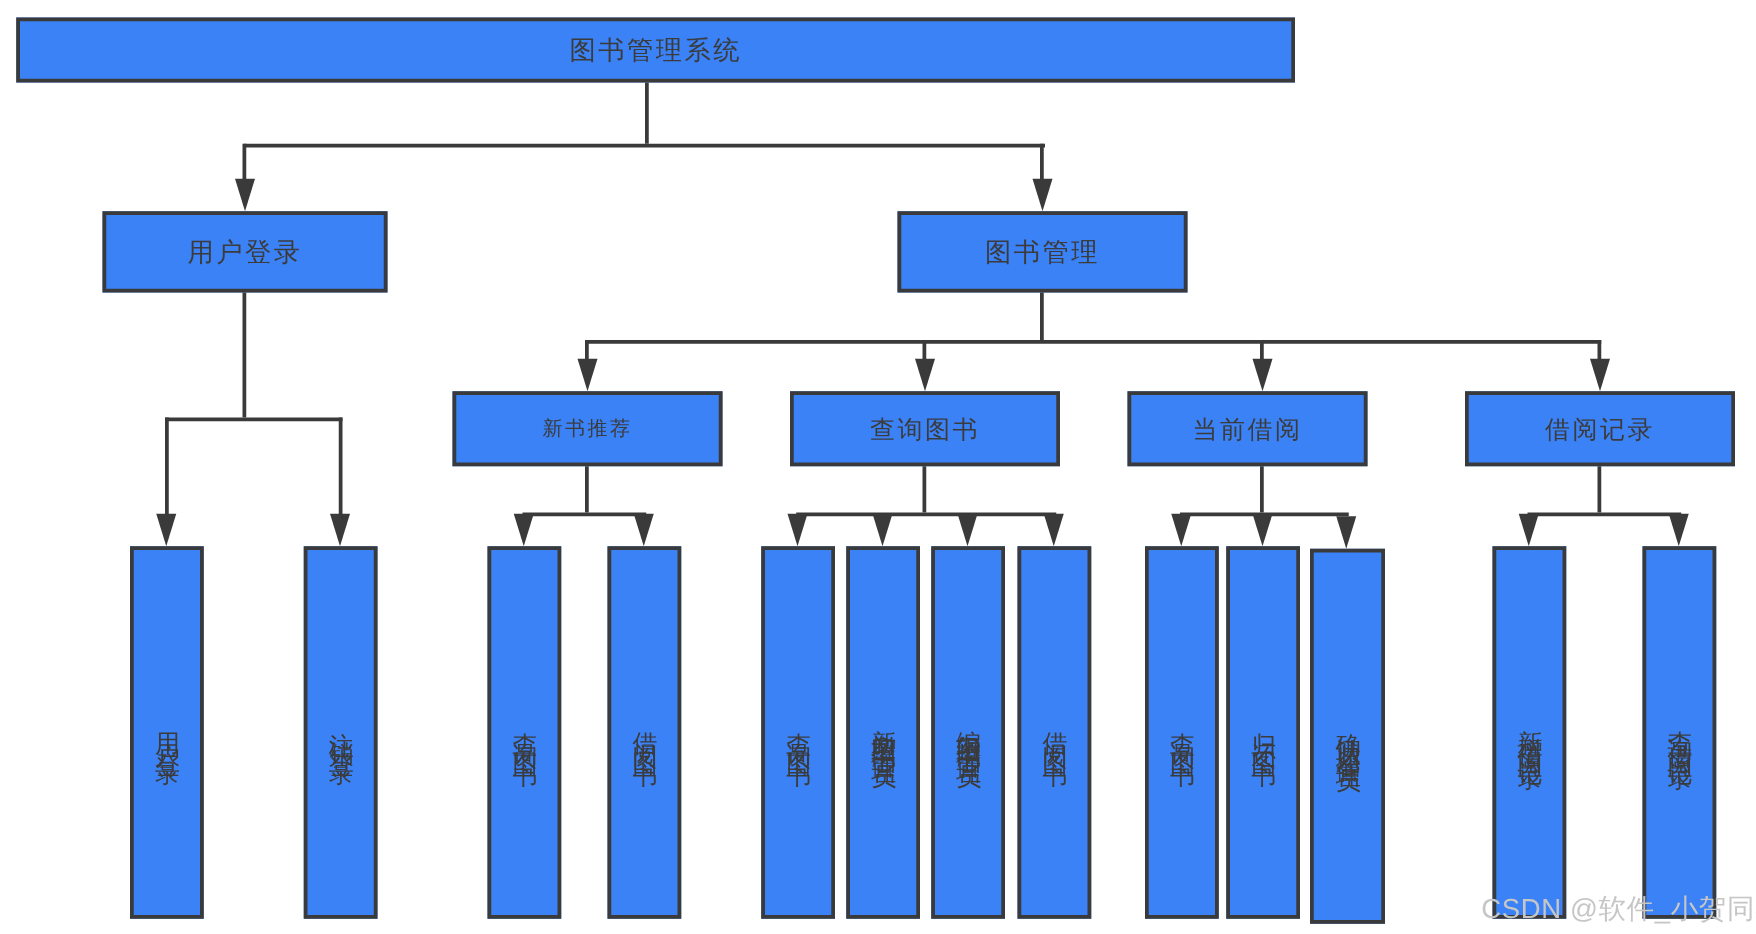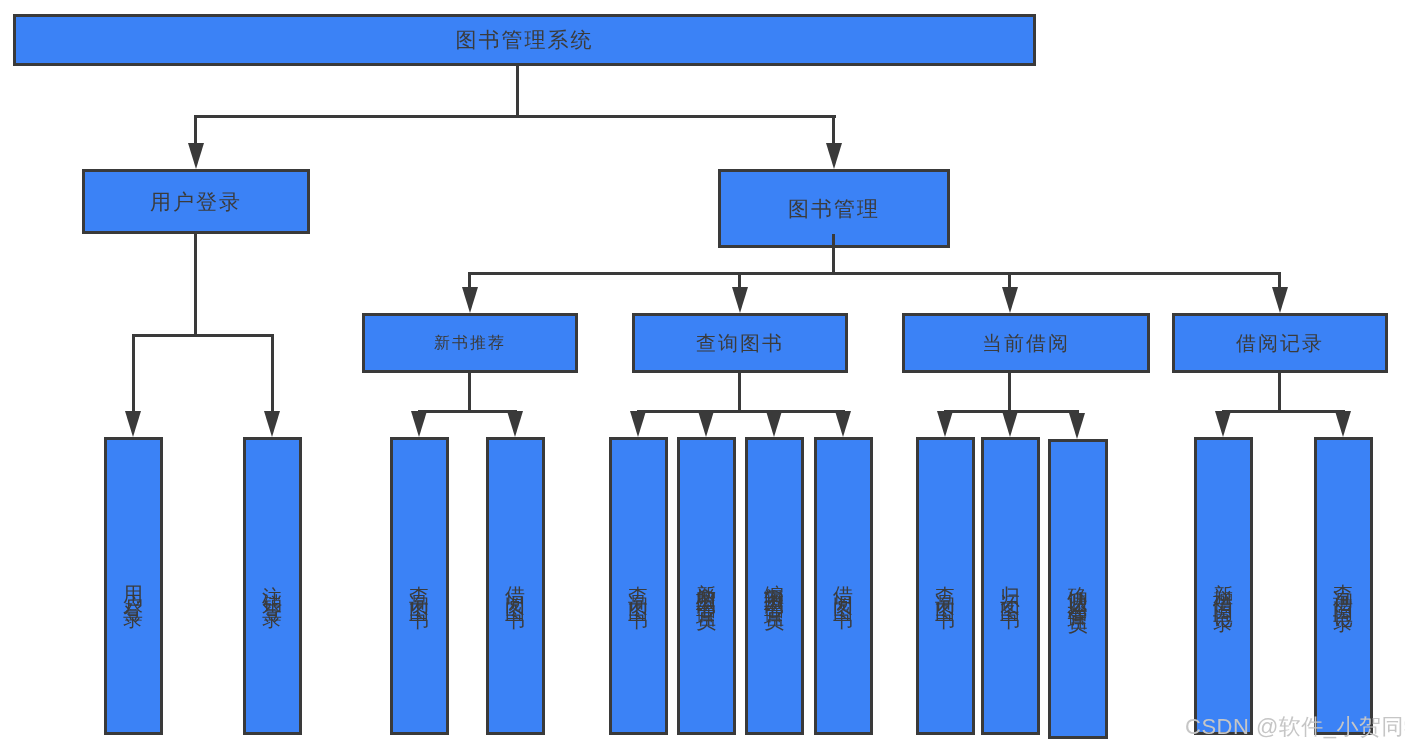--- a/index.html
+++ b/index.html
@@ -50,21 +50,21 @@
   <div class="hline" style="left:195px;top:115px;width:641px;"></div>
 
   <div class="vline" style="left:194px;top:115px;height:30px;"></div>
   <div class="ah" style="left:188px;top:143px;"></div>
   <div class="vline" style="left:832px;top:115px;height:30px;"></div>
   <div class="ah" style="left:826px;top:143px;"></div>
 
   <div class="box h" style="left:82px;top:169px;width:228px;height:65px;">
     <span>用户登录</span>
   </div>
-  <div class="box h" style="left:718px;top:169px;width:232px;height:79px;">
+  <div class="box h" style="left:718px;top:169px;width:232px;height:65px;">
     <span>图书管理</span>
   </div>
 
   <div class="vline" style="left:194px;top:234px;height:100px;"></div>
   <div class="hline" style="left:132px;top:334px;width:142px;"></div>
   <div class="vline" style="left:132px;top:334px;height:79px;"></div>
   <div class="ah" style="left:125px;top:411px;"></div>
   <div class="vline" style="left:271px;top:334px;height:79px;"></div>
   <div class="ah" style="left:264px;top:411px;"></div>
 
@@ -78,21 +78,21 @@
   <div class="ah" style="left:1002px;top:287px;"></div>
   <div class="vline" style="left:1278px;top:272px;height:17px;"></div>
   <div class="ah" style="left:1272px;top:287px;"></div>
 
   <div class="box h" style="left:362px;top:313px;width:216px;height:60px;font-size:16px;">
     <span>新书推荐</span>
   </div>
   <div class="box h" style="left:632px;top:313px;width:216px;height:60px;font-size:20px;">
     <span>查询图书</span>
   </div>
-  <div class="box h" style="left:902px;top:313px;width:248px;height:60px;font-size:20px;">
+  <div class="box h" style="left:902px;top:313px;width:192px;height:60px;font-size:20px;">
     <span>当前借阅</span>
   </div>
   <div class="box h" style="left:1172px;top:313px;width:216px;height:60px;font-size:20px;">
     <span>借阅记录</span>
   </div>
 
   <div class="vline" style="left:468px;top:373px;height:37px;"></div>
   <div class="hline" style="left:418px;top:410px;width:99px;"></div>
   <div class="ah" style="left:411px;top:411px;"></div>
   <div class="ah" style="left:507px;top:411px;"></div>

